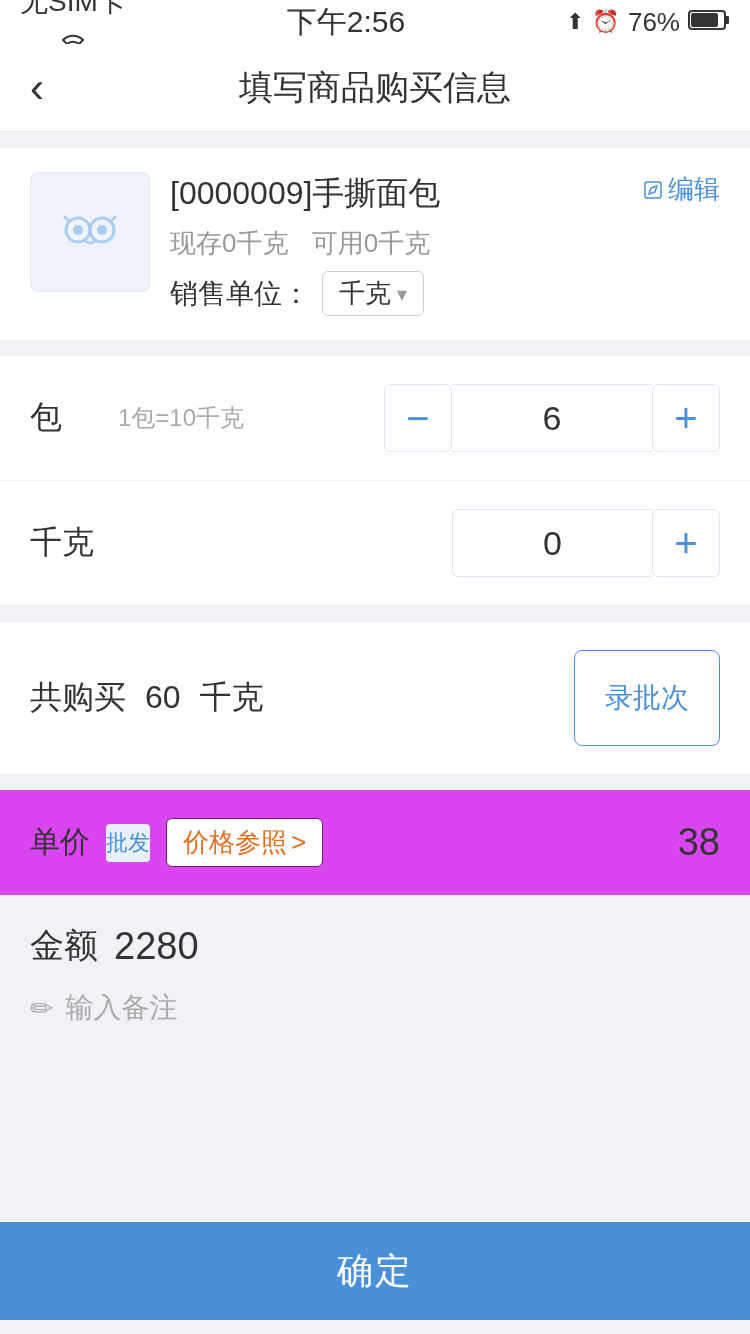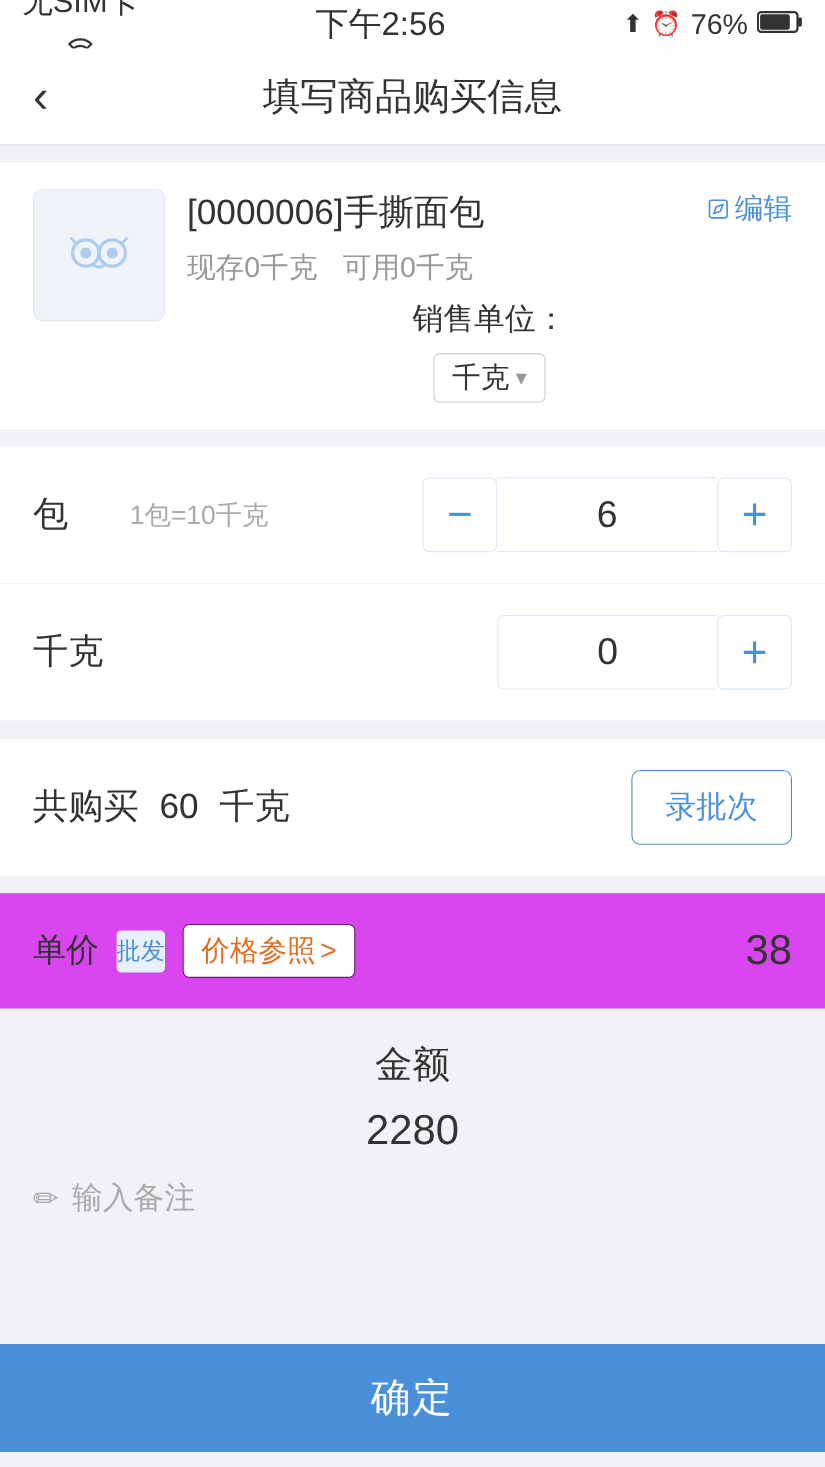--- a/index.html
+++ b/index.html
@@ -89,21 +89,20 @@
       cursor: pointer;
     }
     .product-stock { font-size: 26px; color: #999; margin-top: 10px; }
     .product-unit {
       display: flex;
       align-items: center;
       gap: 12px;
       margin-top: 10px;
       font-size: 28px;
       color: #333;
-      flex-direction: column;
     }
     .unit-select {
       border: 1px solid #ccc;
       border-radius: 6px;
       padding: 4px 16px;
       font-size: 26px;
       color: #333;
       background: #fff;
       display: flex;
       align-items: center;
@@ -170,21 +169,21 @@
       display: flex;
       align-items: center;
       justify-content: space-between;
       margin-top: 16px;
     }
     .total-text { font-size: 32px; color: #333; }
     .total-text span { font-weight: 500; }
     .batch-btn {
       border: 1px solid #4a90d9;
       border-radius: 8px;
-      padding: 14px 30px;
+      padding: 28px 30px;
       color: #4a90d9;
       font-size: 28px;
       cursor: pointer;
       background: #fff;
     }
 
     
     .price-section {
       background: #d946ef;
       margin-top: 16px;
@@ -220,21 +219,20 @@
     .amount-section {
       background: #f0f2f5;
       padding: 28px 30px 20px;
     }
     .amount-row {
       display: flex;
       align-items: center;
       gap: 16px;
       font-size: 34px;
       color: #333;
-      flex-direction: column;
     }
     .amount-label { font-weight: 400; }
     .amount-value { font-size: 38px; font-weight: 400; }
     .remark-row {
       display: flex;
       align-items: center;
       gap: 12px;
       margin-top: 20px;
       color: #aaa;
       font-size: 28px;
@@ -306,21 +304,21 @@
       <circle cx="28" cy="28" r="12" fill="none" stroke="#4a90d9" stroke-width="3"></circle>
       <circle cx="52" cy="28" r="12" fill="none" stroke="#4a90d9" stroke-width="3"></circle>
       <circle cx="28" cy="28" r="5" fill="#4a90d9"></circle>
       <circle cx="52" cy="28" r="5" fill="#4a90d9"></circle>
       <path d="M34 38 Q40 44 46 38" fill="none" stroke="#4a90d9" stroke-width="2.5"></path>
       <path d="M20 20 L14 14 M60 20 L66 14" stroke="#4a90d9" stroke-width="2.5"></path>
     </svg>
   </div>
   <div class="product-info">
     <div class="product-header">
-      <div class="product-name">[0000006]手撕面包</div>
+      <div class="product-name">[0000009]手撕面包</div>
       <div class="edit-btn">
         <svg width="22" height="22" viewBox="0 0 22 22">
             <rect x="3" y="3" width="16" height="16" rx="2" fill="none" stroke="#4a90d9" stroke-width="1.5"></rect>
             <path d="M7 15 L9 9 L15 7 L13 13 Z" fill="none" stroke="#4a90d9" stroke-width="1.5"></path>
           </svg>
         <span>编辑</span>
       </div>
     </div>
     <div class="product-stock">
       <span>现存0千克</span>

